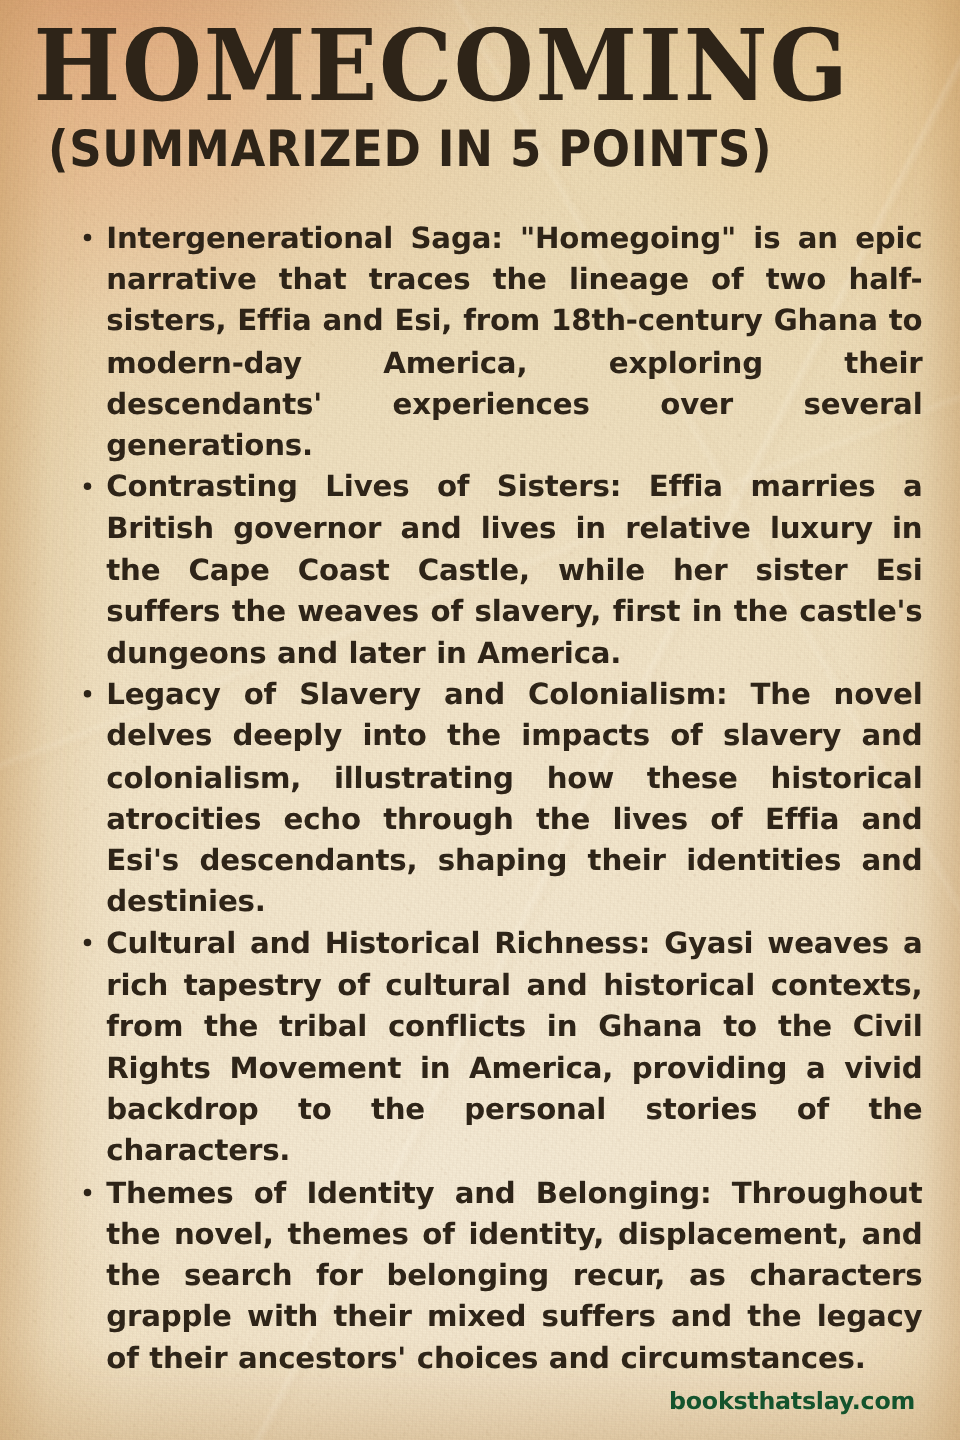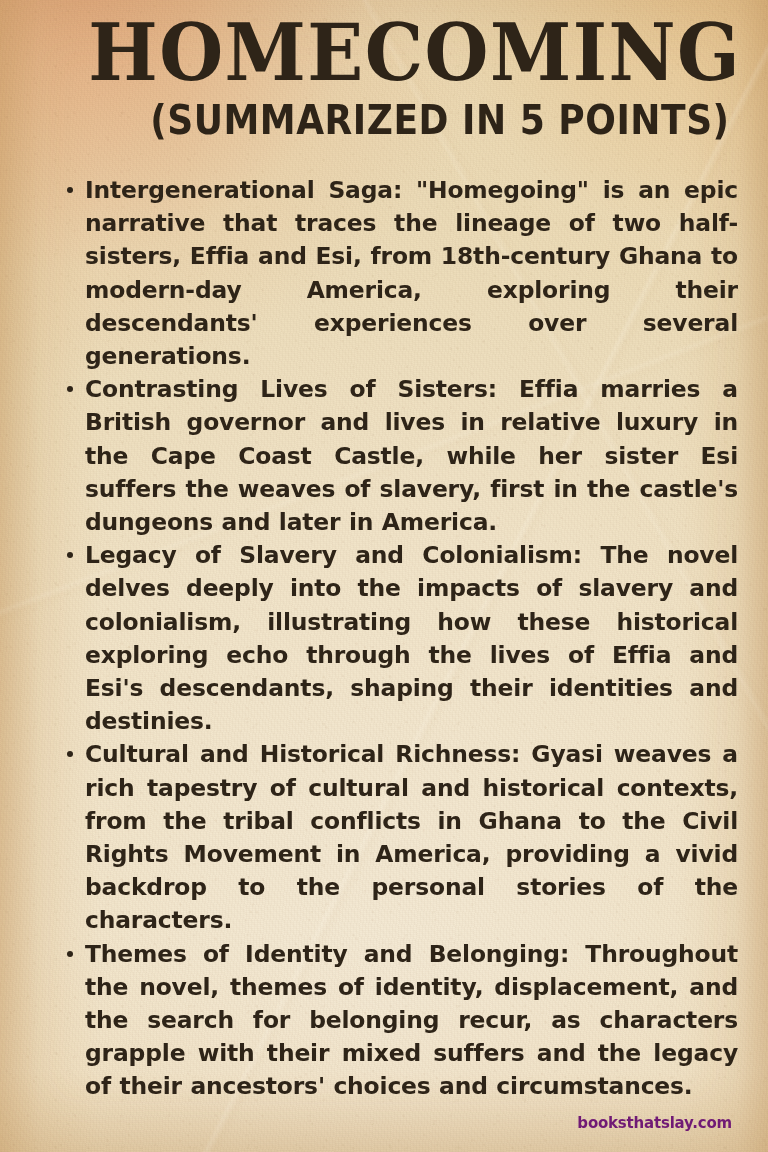--- a/index.html
+++ b/index.html
@@ -92,21 +92,21 @@
   #content {
     position: relative;
     z-index: 3;
     width: 768px;
     height: 1152px;
     box-sizing: border-box;
   }
 
   .title-block {
     padding-top: 14px;
-    text-align: right;
+    text-align: left;
   }
   #main-title {
     margin: 0;
     font-family: "DejaVu Serif", "Liberation Serif", serif;
     font-weight: 700;
     font-size: 79px;
     line-height: 0.98;
     letter-spacing: 1.5px;
     color: #2e2418;
     transform: scaleX(0.93);
@@ -162,23 +162,23 @@
     word-spacing: 0.5px;
     hyphens: manual;
   }
 
   #footer {
     position: absolute;
     right: 36px;
     bottom: 20px;
     font-family: "DejaVu Sans", "Liberation Sans", sans-serif;
     font-weight: 700;
-    font-size: 15px;
+    font-size: 19px;
     letter-spacing: -0.2px;
-    color: #701a75;
+    color: #14532d;
   }
 </style>
 </head>
 <body>
 
 <div id="poster">
 
   <div class="bg-layer bg-base"></div>
   <div class="bg-layer bg-warm-topleft"></div>
   <div class="bg-layer bg-warm-topright"></div>
@@ -204,21 +204,21 @@
         <span class="point-text">Intergenerational Saga: "Homegoing" is an epic narrative that traces the lineage of two half-sisters, Effia and Esi, from 18th-century Ghana to modern-day America, exploring their descendants' experiences over several generations.</span>
       </li>
 
       <li class="point-item">
         <span class="point-bullet"></span>
         <span class="point-text">Contrasting Lives of Sisters: Effia marries a British governor and lives in relative luxury in the Cape Coast Castle, while her sister Esi suffers the weaves of slavery, first in the castle's dungeons and later in America.</span>
       </li>
 
       <li class="point-item">
         <span class="point-bullet"></span>
-        <span class="point-text">Legacy of Slavery and Colonialism: The novel delves deeply into the impacts of slavery and colonialism, illustrating how these historical exploring echo through the lives of Effia and Esi's descendants, shaping their identities and destinies.</span>
+        <span class="point-text">Legacy of Slavery and Colonialism: The novel delves deeply into the impacts of slavery and colonialism, illustrating how these historical atrocities echo through the lives of Effia and Esi's descendants, shaping their identities and destinies.</span>
       </li>
 
       <li class="point-item">
         <span class="point-bullet"></span>
         <span class="point-text">Cultural and Historical Richness: Gyasi weaves a rich tapestry of cultural and historical contexts, from the tribal conflicts in Ghana to the Civil Rights Movement in America, providing a vivid backdrop to the personal stories of the characters.</span>
       </li>
 
       <li class="point-item">
         <span class="point-bullet"></span>
         <span class="point-text">Themes of Identity and Belonging: Throughout the novel, themes of identity, displacement, and the search for belonging recur, as characters grapple with their mixed suffers and the legacy of their ancestors' choices and circumstances.</span>

